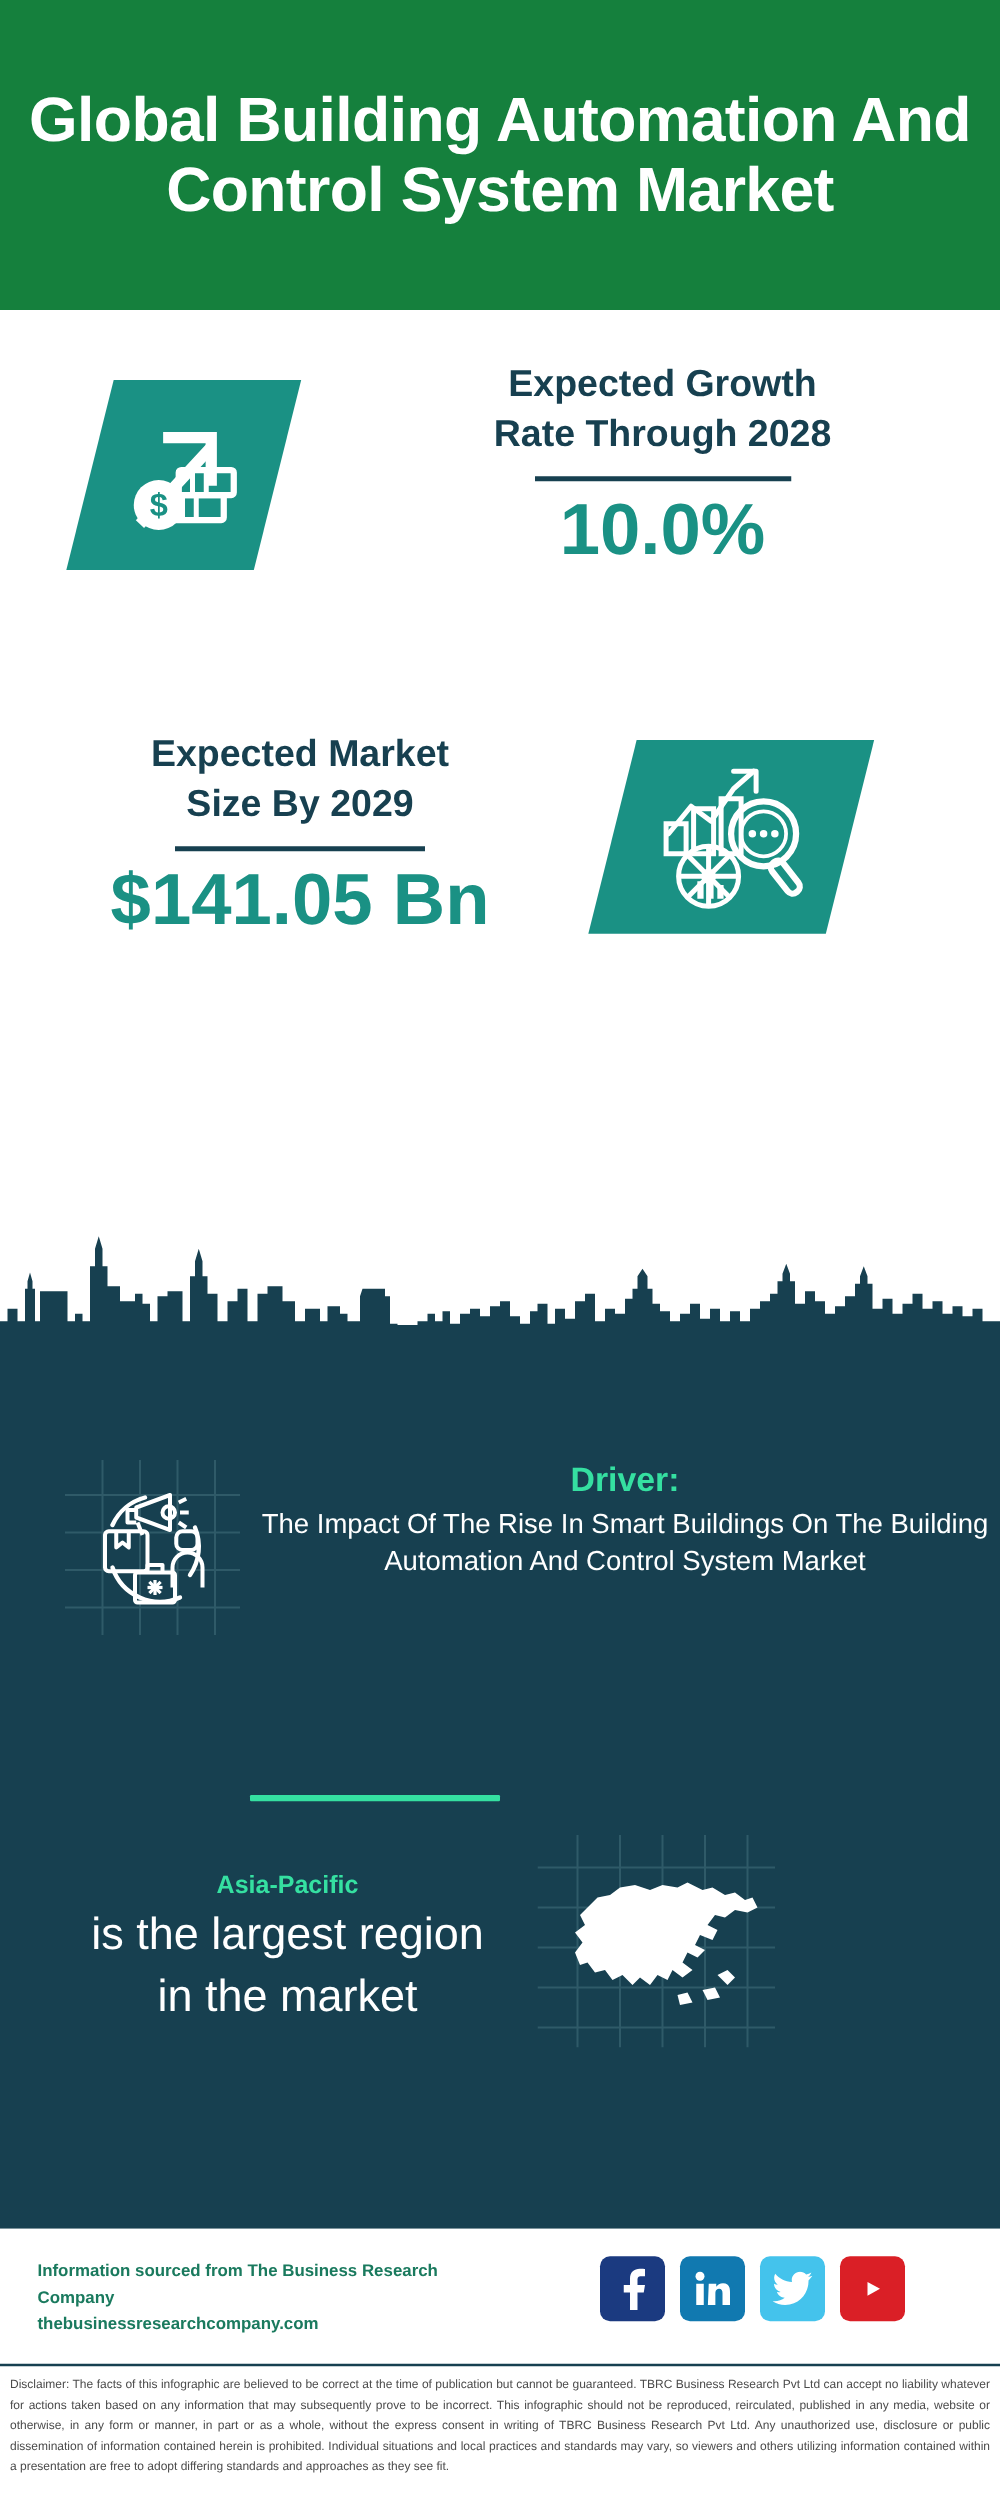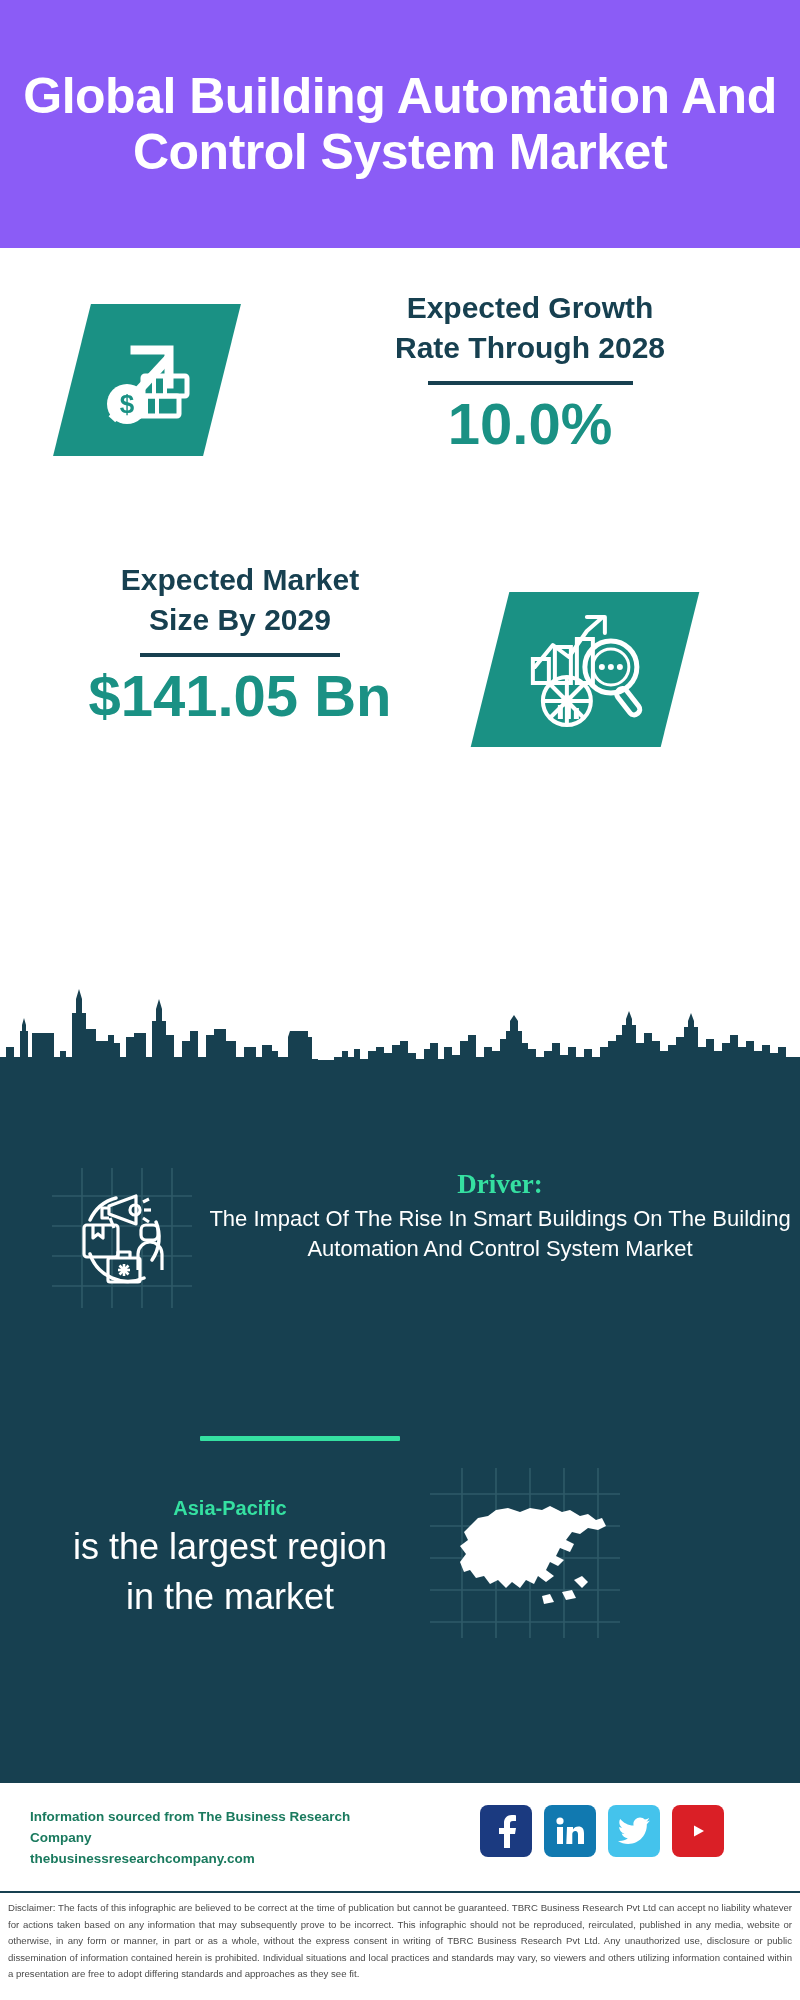--- a/index.html
+++ b/index.html
@@ -7,21 +7,21 @@
   body {
     font-family:"Liberation Sans", sans-serif;
     background:#ffffff;
     overflow:hidden;
   }
   .page { position:relative; width:800px; height:2000px; background:#ffffff; }
 
   
   .header {
     position:absolute; left:0; top:0; width:800px; height:248px;
-    background:#8b5cf6;
+    background:#15803d;
     display:flex; align-items:center; justify-content:center;
   }
   .header-title {
     color:#ffffff;
     font-size:50px;
     font-weight:bold;
     line-height:1.12;
     text-align:center;
     letter-spacing:-0.5px;
     width:760px;
@@ -48,41 +48,41 @@
   }
   .stat-rule {
     height:4px; background:#174050; width:205px; margin:14px auto 6px auto;
   }
   .stat-value {
     color:#1a9184; font-size:58px; font-weight:bold; line-height:1.15;
   }
 
   
   .stat2 { position:absolute; left:0; top:560px; width:800px; height:240px; }
-  .stat2-text { position:absolute; left:30px; top:0; width:420px; text-align:center; }
+  .stat2-text { position:absolute; left:30px; top:24px; width:420px; text-align:center; }
   .stat2-text .stat-rule { background:#174050; width:200px; }
   .icon2 { left:490px; top:32px; width:190px; height:155px; }
 
   
   .darkpanel {
     position:absolute; left:0; top:1060px; width:800px; height:723px;
     background:#174050;
   }
   .skyline {
     position:absolute; left:0; top:985px; width:800px; height:110px;
     display:block;
   }
 
   
   .driver-icon-wrap { position:absolute; left:52px; top:1168px; width:140px; height:140px; }
   .driver-text {
     position:absolute; left:205px; top:1168px; width:590px; text-align:center;
   }
   .driver-heading {
-    color:#35e0a1; font-size:27px; font-weight:bold; line-height:1.25;font-family:Liberation Serif, serif;
+    color:#35e0a1; font-size:27px; font-weight:bold; line-height:1.25;
   }
   .driver-body {
     color:#ffffff; font-size:22px; font-weight:normal; line-height:1.36; margin-top:2px;
   }
   .driver-rule {
     position:absolute; left:200px; top:1436px; width:200px; height:5px;
     background:#35e0a1; border-radius:1px;
   }
 
   

